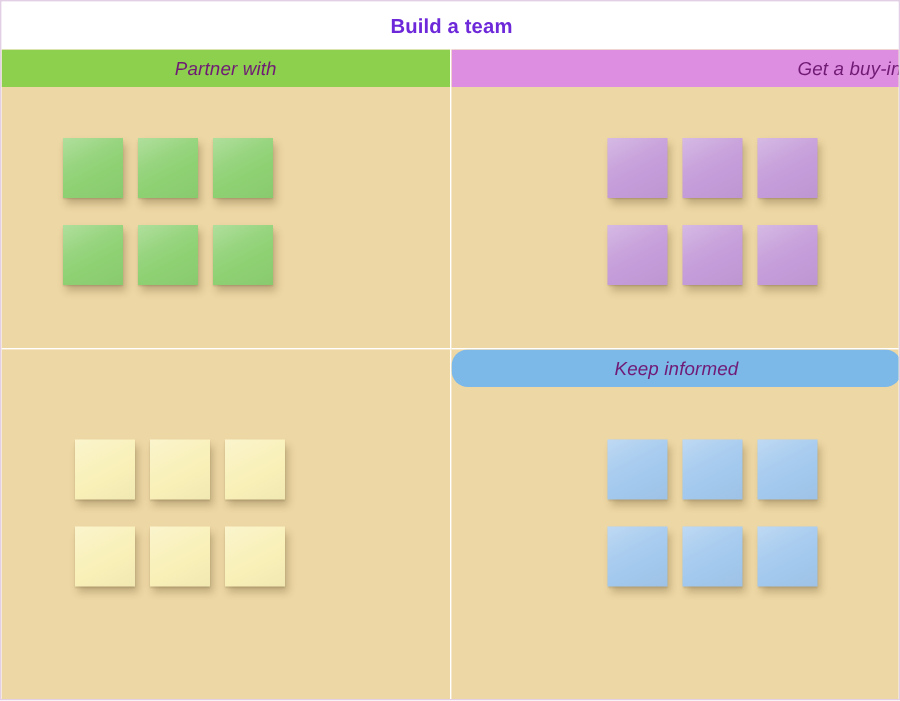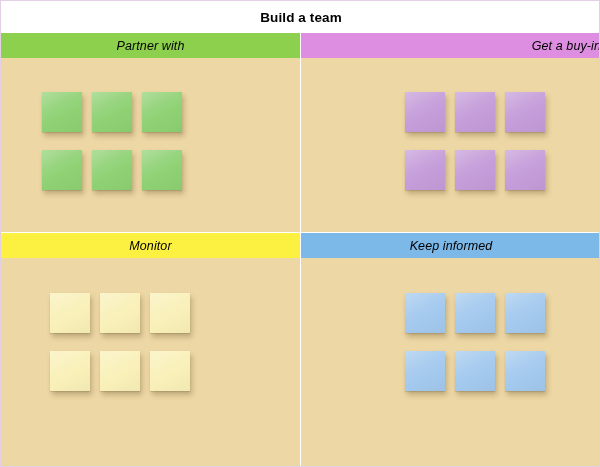--- a/index.html
+++ b/index.html
@@ -30,21 +30,21 @@
     width: 600px;
     height: 32px;
     background: #ffffff;
     display: flex;
     align-items: center;
     justify-content: center;
   }
   .title-bar .title-text {
     font-size: 13.5px;
     font-weight: bold;
-    color: #000000;
+    color: #6d28d9;
     letter-spacing: 0.1px;
   }
 
   
   .quadrants {
     position: absolute;
     left: 0;
     top: 32px;
     width: 600px;
     height: 435px;
@@ -72,21 +72,21 @@
     width: 100%;
     height: 25px;
     display: flex;
     align-items: center;
     justify-content: center;
     box-sizing: border-box;
   }
   .q-header .q-header-text {
     font-size: 12.5px;
     font-style: italic;
-    color: #000000;
+    color: #701a75;
     letter-spacing: 0.1px;
   }
 
   
   .note-grid {
     position: absolute;
     display: grid;
     grid-template-columns: repeat(3, 40px);
     grid-template-rows: repeat(2, 40px);
     column-gap: 10px;
@@ -156,35 +156,32 @@
         <div class="note c-purple"></div>
         <div class="note c-purple"></div>
         <div class="note c-purple"></div>
         <div class="note c-purple"></div>
         <div class="note c-purple"></div>
         <div class="note c-purple"></div>
       </div>
     </div>
 
     <div class="quadrant q-bl">
-      <div class="q-header" style="background:#FCF141;">
-        <span class="q-header-text">Monitor</span>
-      </div>
       <div class="note-grid yellow">
         <div class="note c-yellow"></div>
         <div class="note c-yellow"></div>
         <div class="note c-yellow"></div>
         <div class="note c-yellow"></div>
         <div class="note c-yellow"></div>
         <div class="note c-yellow"></div>
       </div>
     </div>
 
     <div class="quadrant q-br">
-      <div class="q-header" style="background:#7CB8E8;">
+      <div class="q-header" style="background:#7CB8E8;border-radius:11px;">
         <span class="q-header-text">Keep informed</span>
       </div>
       <div class="note-grid blue">
         <div class="note c-blue"></div>
         <div class="note c-blue"></div>
         <div class="note c-blue"></div>
         <div class="note c-blue"></div>
         <div class="note c-blue"></div>
         <div class="note c-blue"></div>
       </div>

